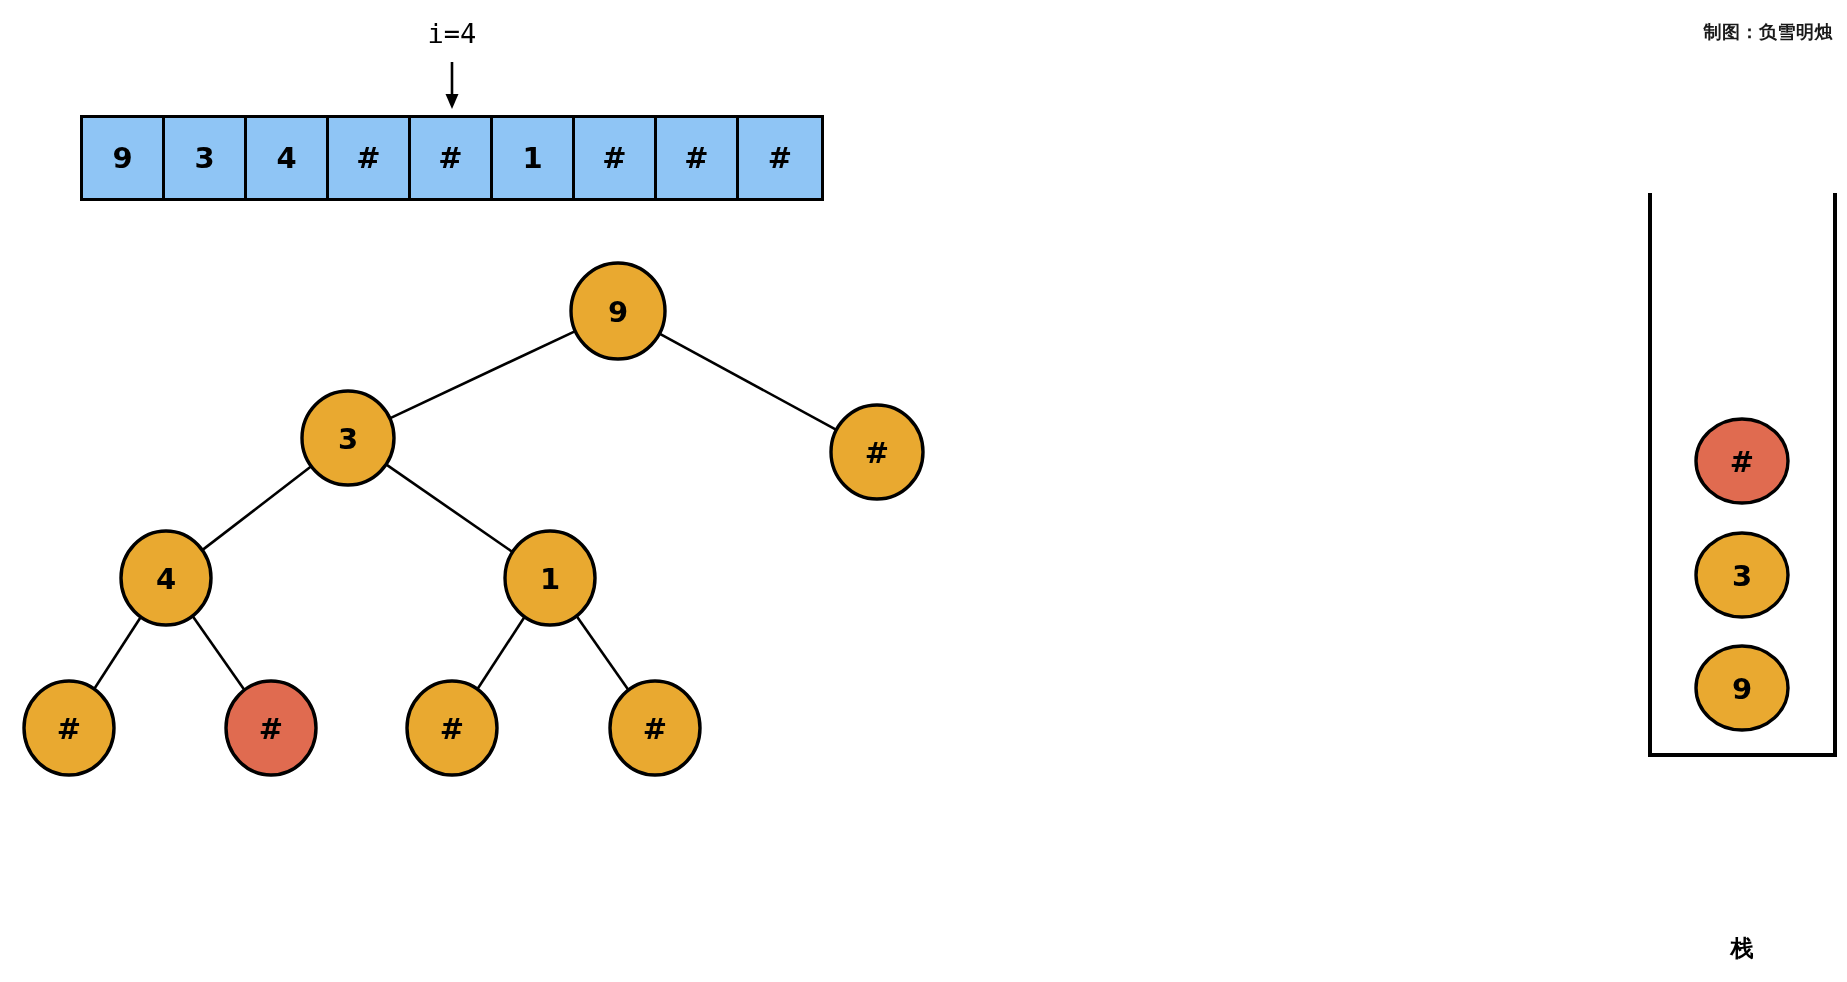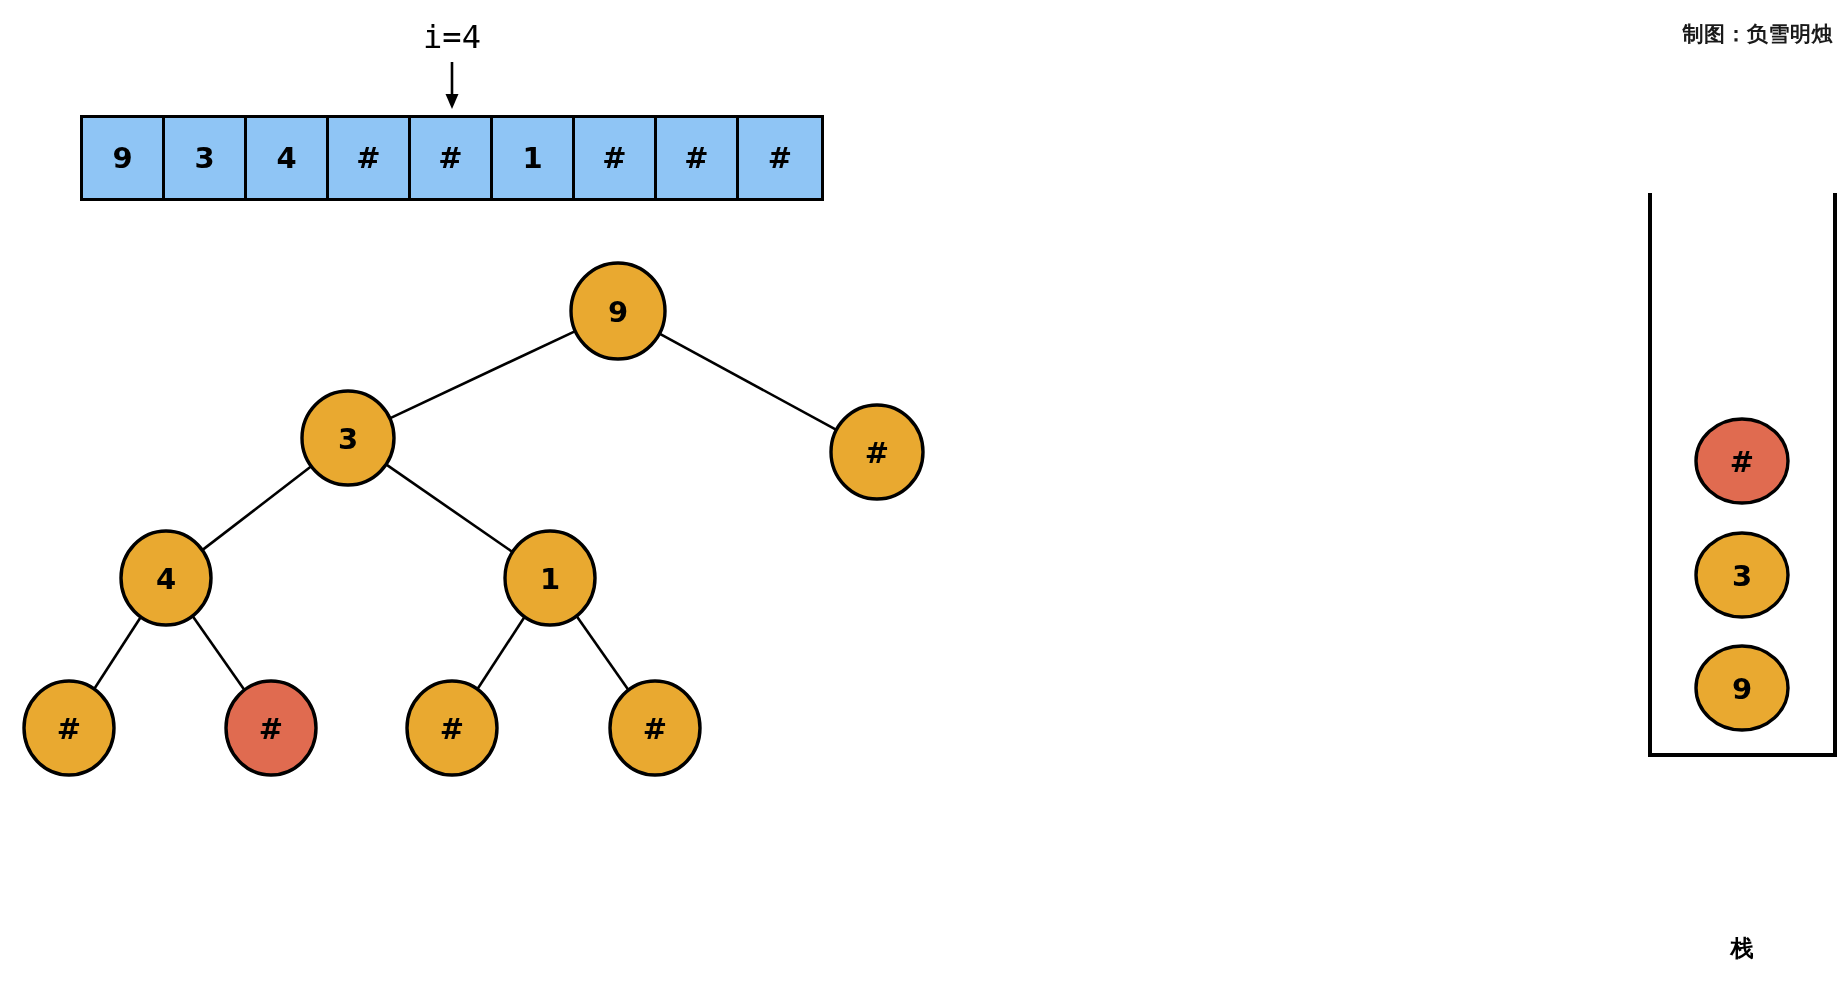--- a/index.html
+++ b/index.html
@@ -20,36 +20,36 @@
     left: 0; top: 0;
     width: 1847px;
     height: 982px;
   }
 
   
   .watermark {
     position: absolute;
     right: 14px;
     top: 20px;
-    font-size: 21px;
+    font-size: 18px;
     font-weight: 600;
     color: #1a1a1a;
     letter-spacing: 0.5px;
     white-space: nowrap;
     font-family: "DejaVu Sans", "Liberation Sans", sans-serif;
   }
 
   
   .pointer-label {
     position: absolute;
     left: 452px;
     top: 18px;
     transform: translateX(-50%);
     font-family: "DejaVu Sans Mono", "Liberation Mono", monospace;
-    font-size: 32px;
+    font-size: 27px;
     font-weight: 500;
     color: #000;
     white-space: nowrap;
   }
   .pointer-arrow {
     position: absolute;
     left: 452px;
     top: 62px;
     transform: translateX(-50%);
   }

